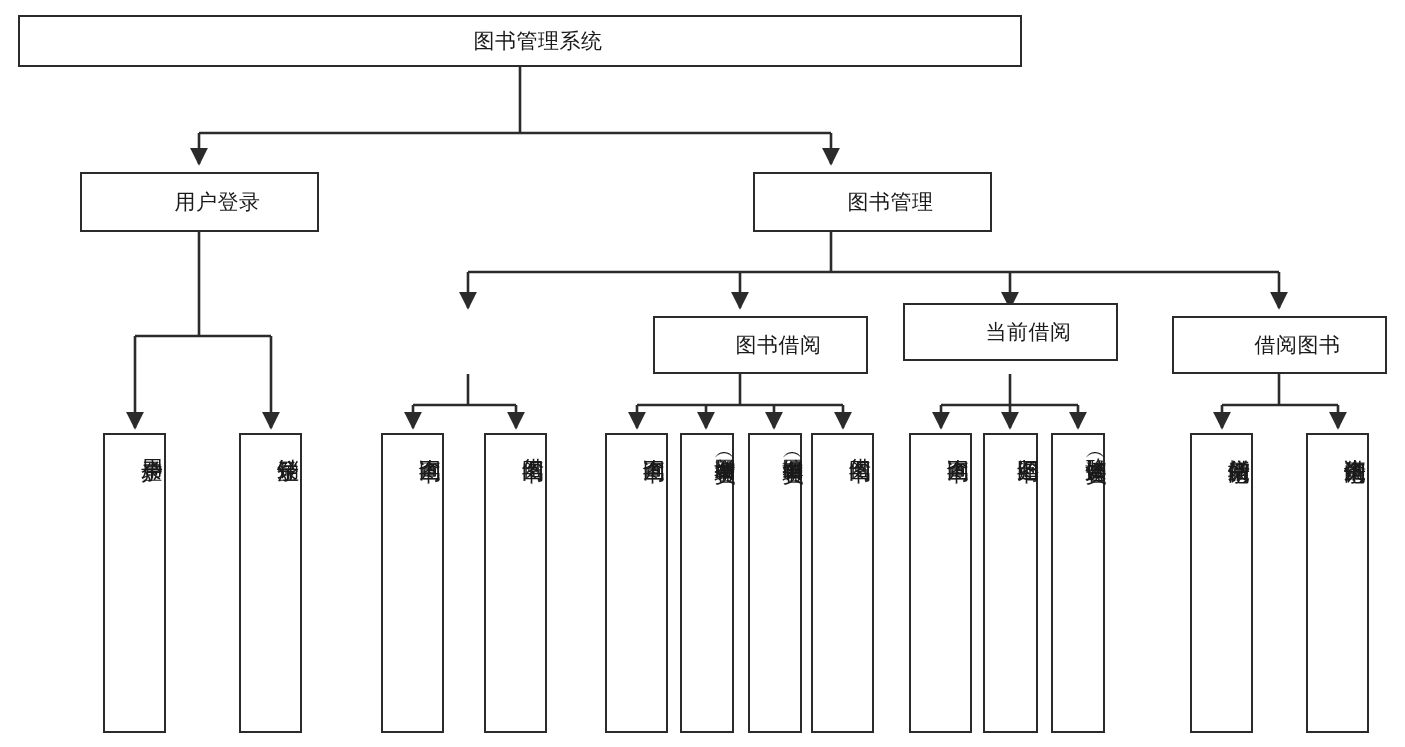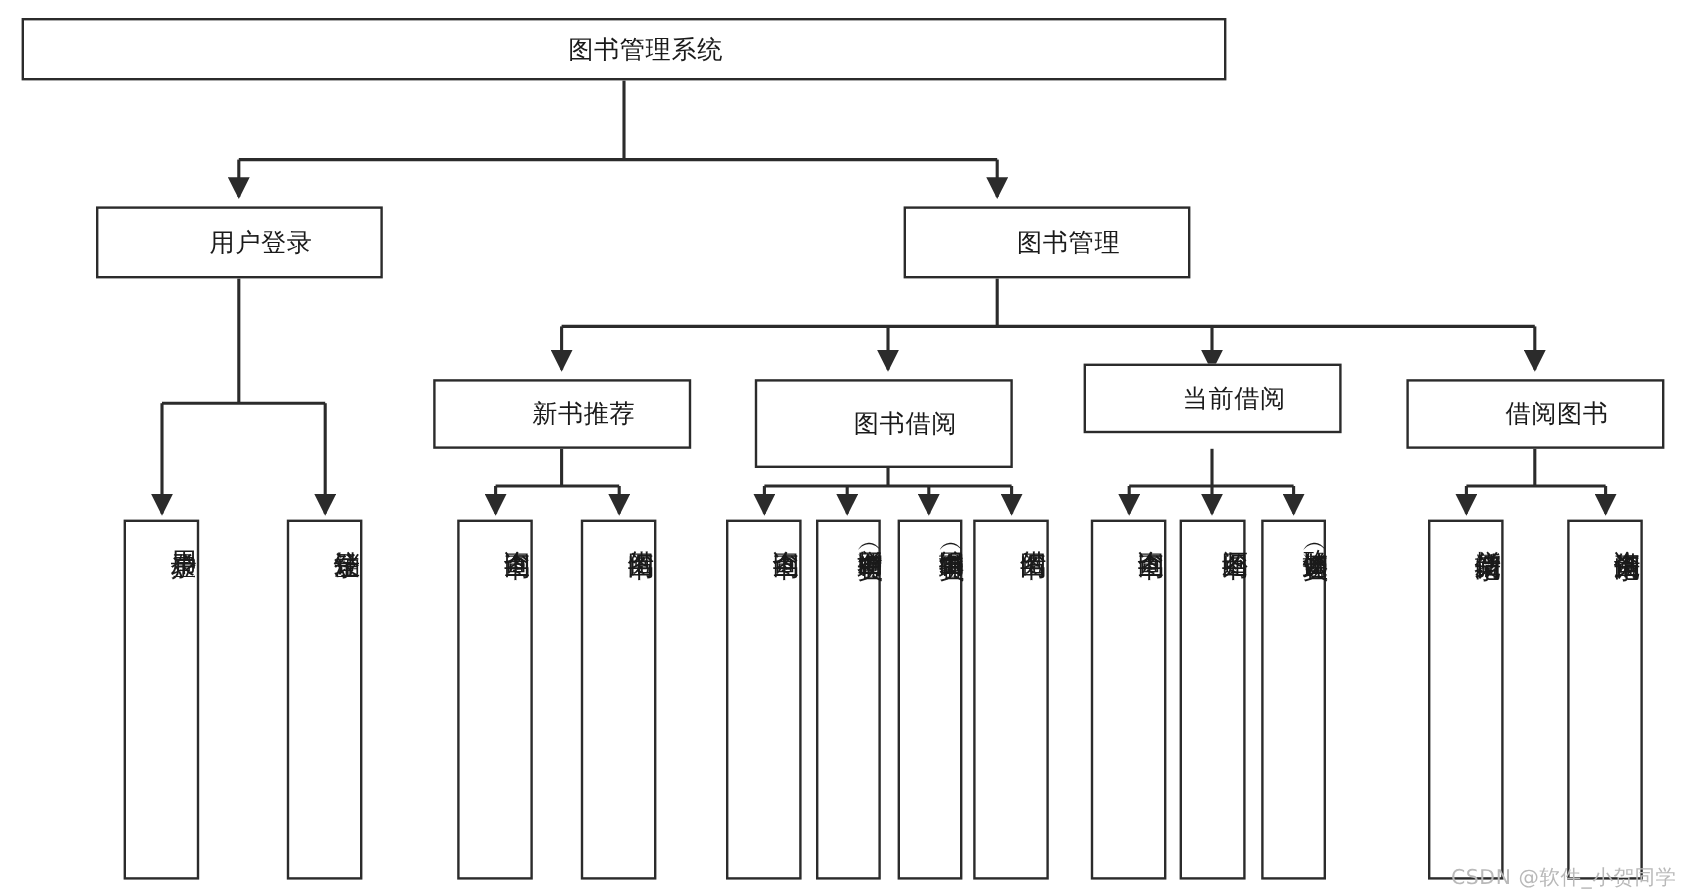--- a/index.html
+++ b/index.html
@@ -133,24 +133,21 @@
     <span class="node-label">图书管理系统</span>
   </div>
 
   <div class="node horiz" style="left:80px; top:172px; width:239px; height:60px;">
     <span class="node-label">用户登录</span>
   </div>
   <div class="node horiz" style="left:753px; top:172px; width:239px; height:60px;">
     <span class="node-label">图书管理</span>
   </div>
 
-  <div class="node horiz" style="left:361px; top:316px; width:215px; height:58px;">
-    <span class="node-label">新书推荐</span>
-  </div>
-  <div class="node horiz" style="left:629px; top:316px; width:215px; height:74px;">
+  <div class="node horiz" style="left:653px; top:316px; width:215px; height:58px;">
     <span class="node-label">图书借阅</span>
   </div>
   <div class="node horiz" style="left:903px; top:303px; width:215px; height:58px;">
     <span class="node-label">当前借阅</span>
   </div>
   <div class="node horiz" style="left:1172px; top:316px; width:215px; height:58px;">
     <span class="node-label">借阅图书</span>
   </div>
 
   <div class="node vert" style="left:103px; top:433px; width:63px; height:300px;">
@@ -190,15 +187,14 @@
     <span class="node-label">确认归还（管理员）</span>
   </div>
 
   <div class="node vert" style="left:1190px; top:433px; width:63px; height:300px;">
     <span class="node-label">新增借阅记录</span>
   </div>
   <div class="node vert" style="left:1306px; top:433px; width:63px; height:300px;">
     <span class="node-label">查询借阅记录</span>
   </div>
 
-  <div class="watermark">CSDN @软件_小贺同学</div>
 
 </div>
 
 </body></html>

